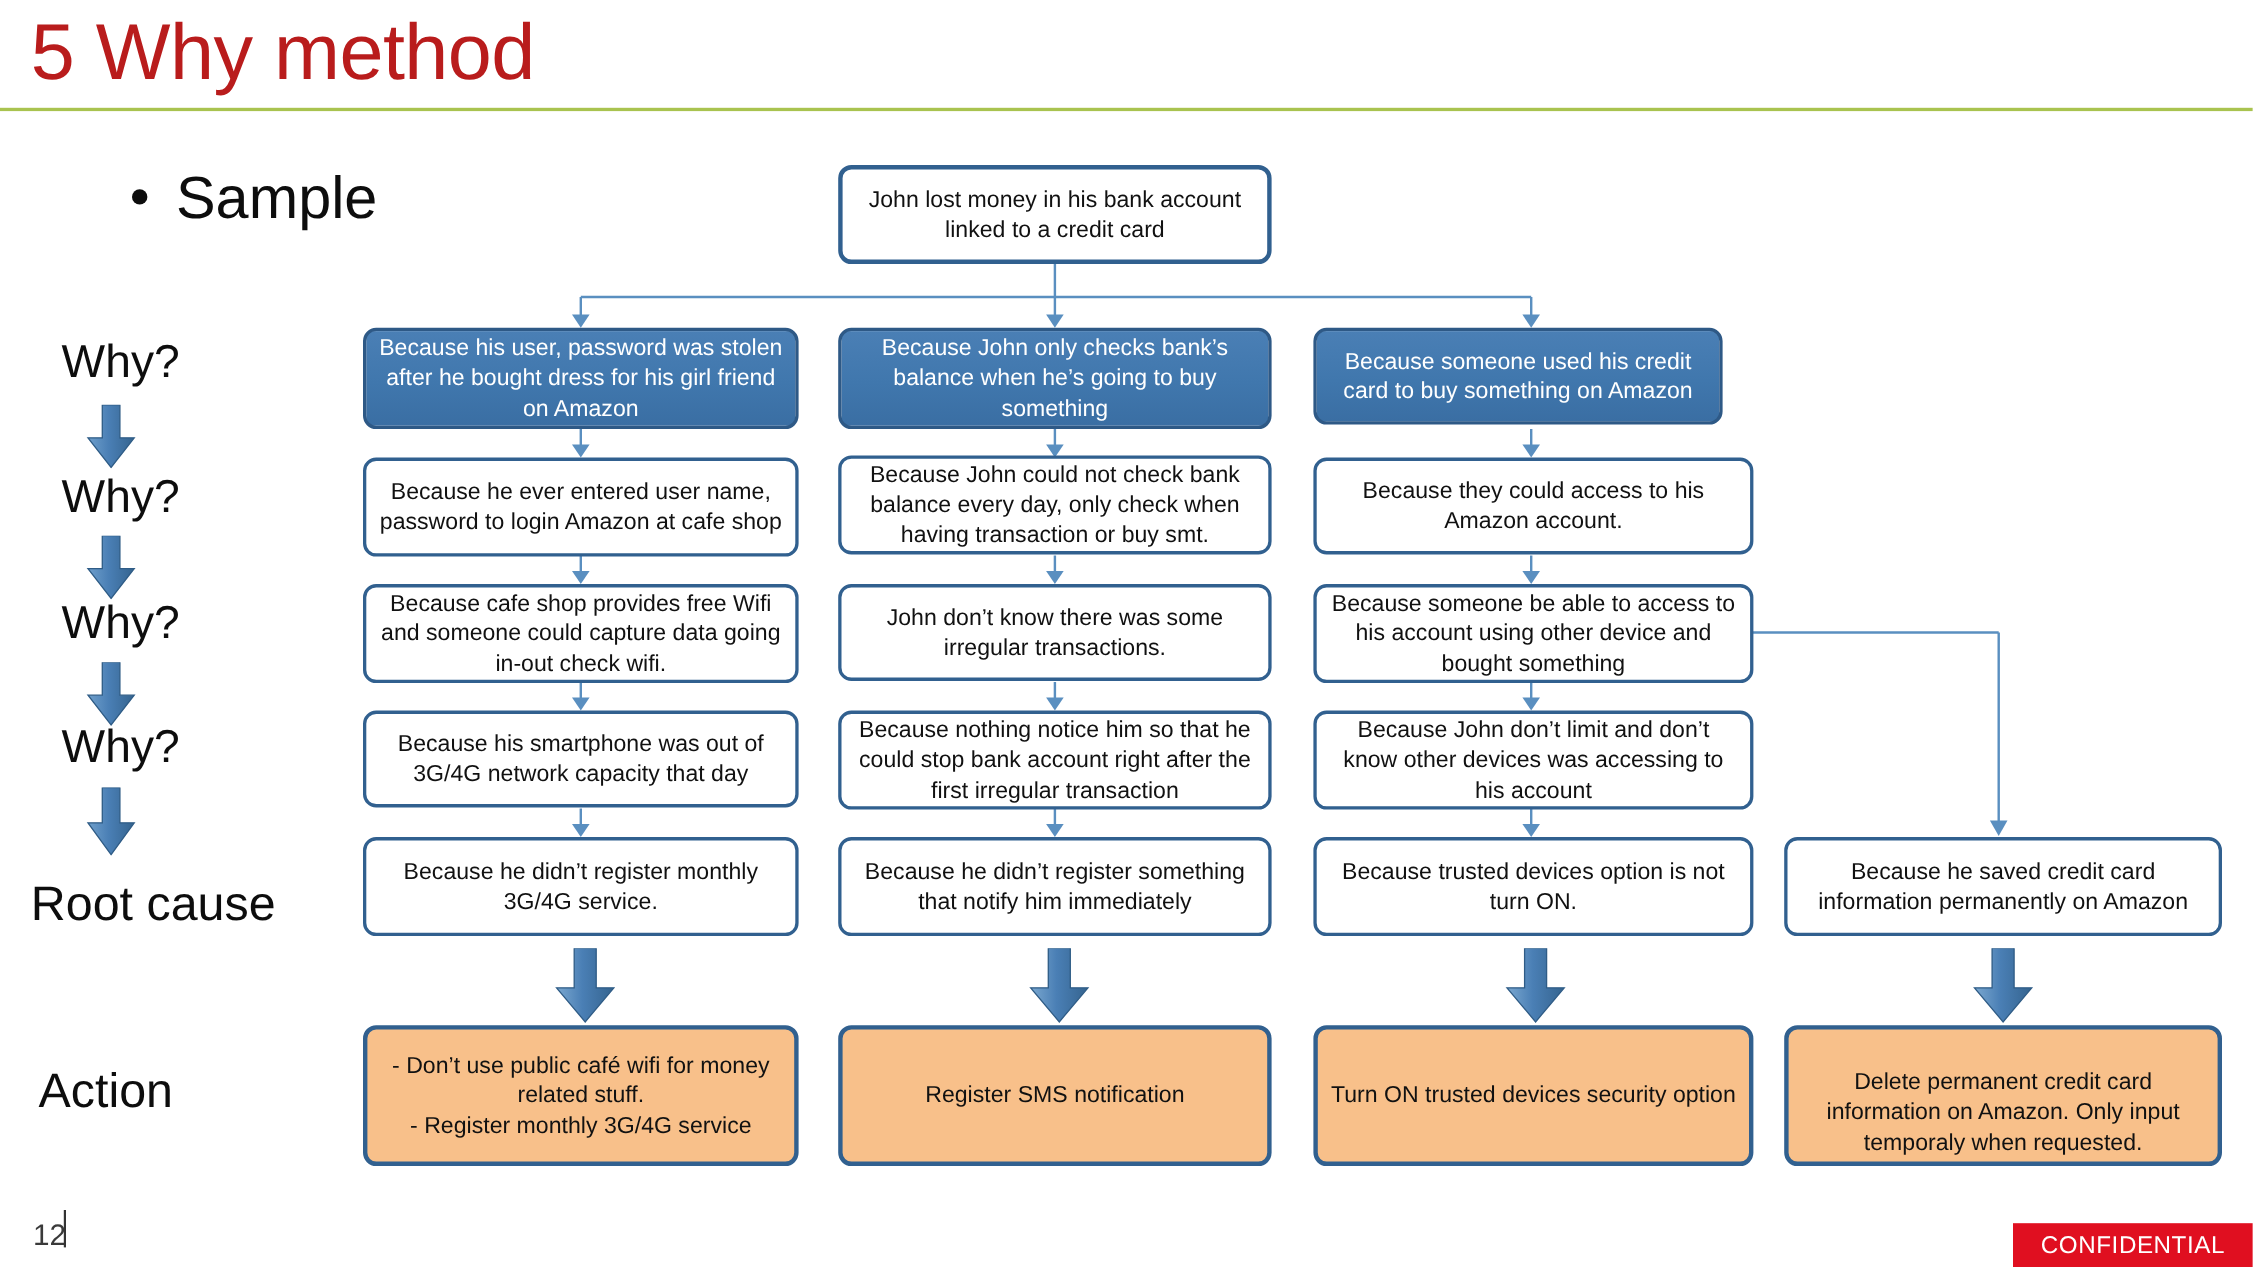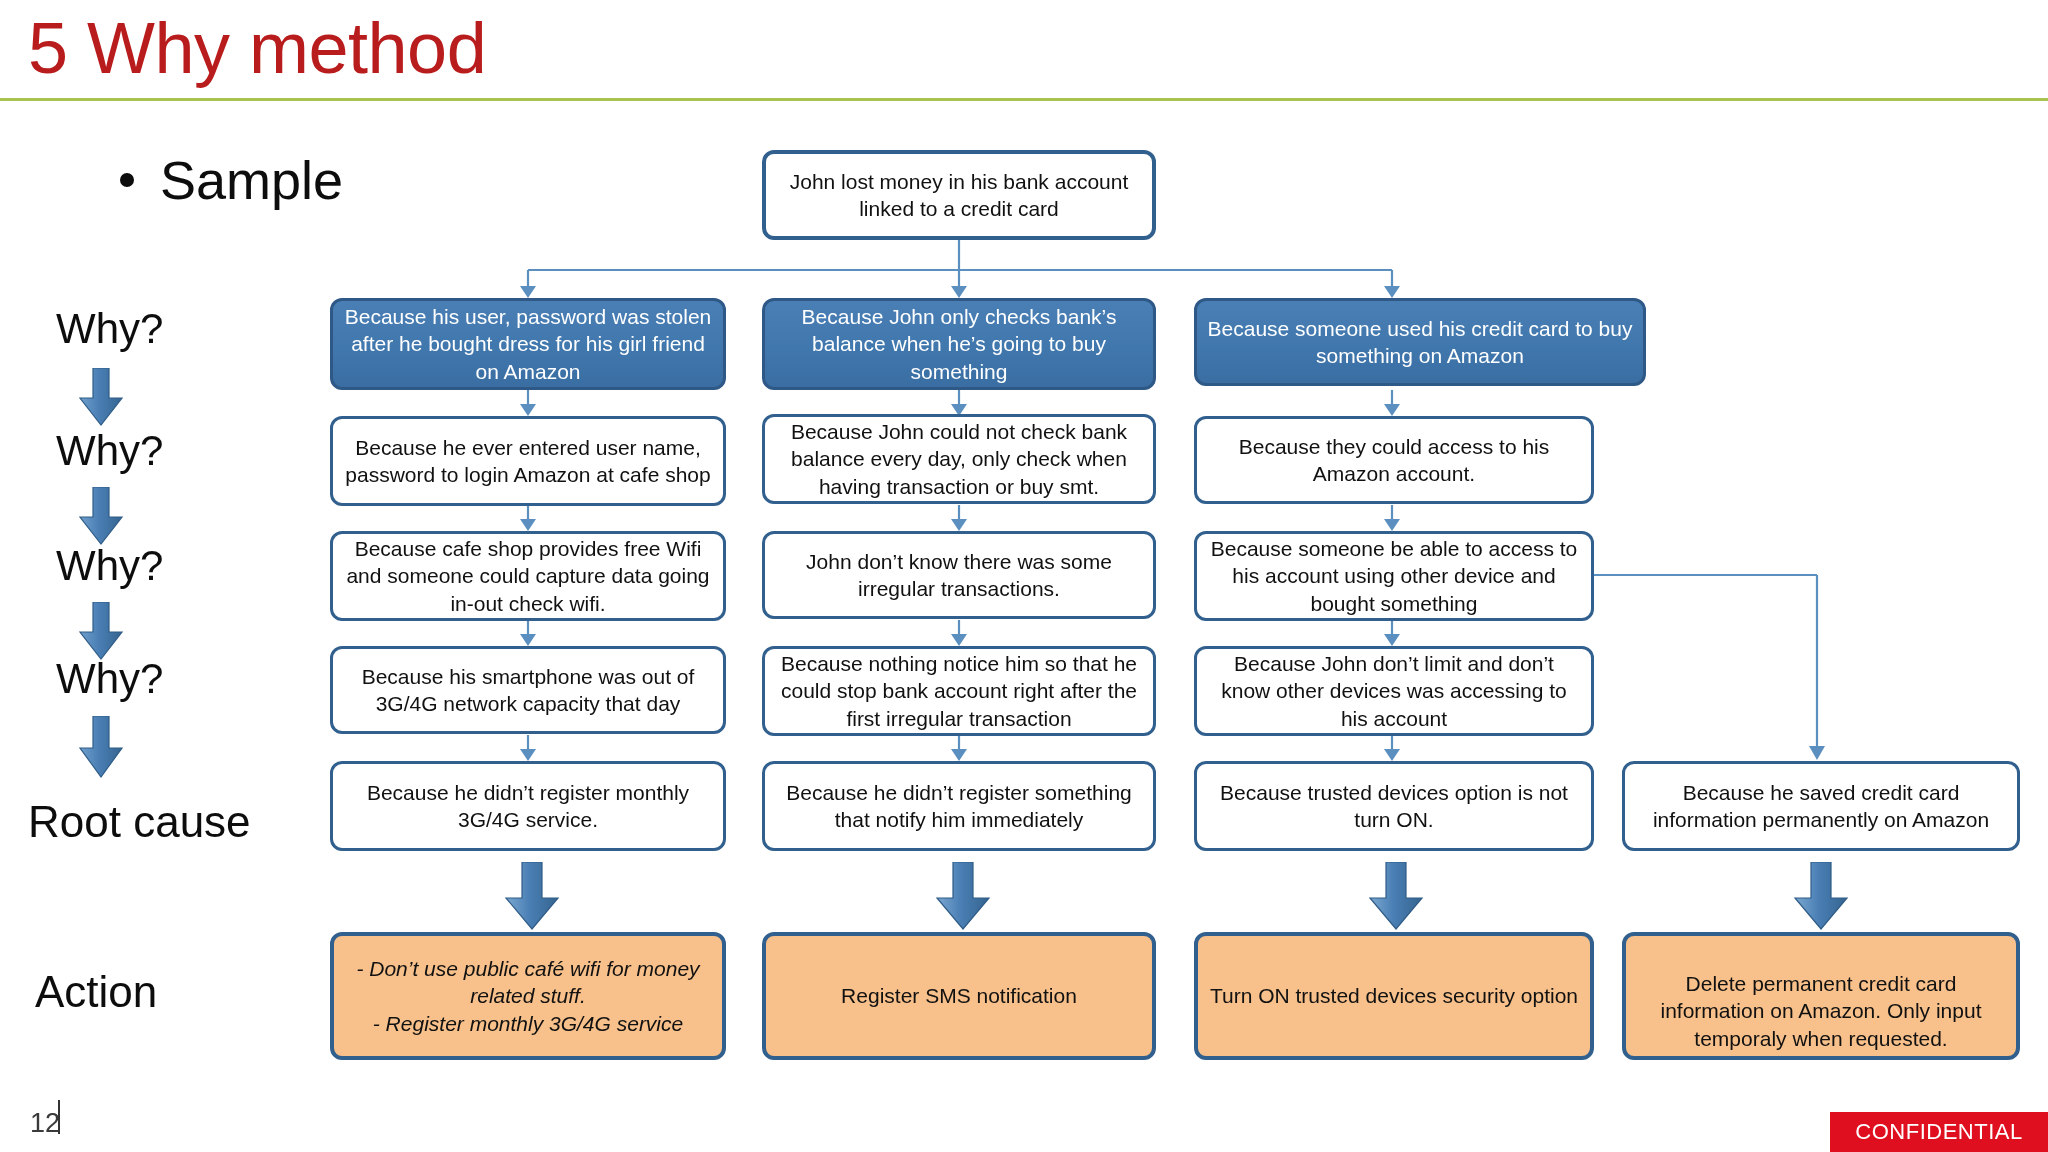--- a/index.html
+++ b/index.html
@@ -284,21 +284,21 @@
   <div class="node root" style="left:762px; top:150px; width:394px; height:90px;">
     <span class="node-text">John lost money in his bank account linked to a credit card</span>
   </div>
 
   <div class="node why1" style="left:330px; top:298px; width:396px; height:92px;">
     <span class="node-text">Because his user, password was stolen after he bought dress for his girl friend on Amazon</span>
   </div>
   <div class="node why1" style="left:762px; top:298px; width:394px; height:92px;">
     <span class="node-text">Because John only checks bank’s balance when he’s going to buy something</span>
   </div>
-  <div class="node why1" style="left:1194px; top:298px; width:452px; height:88px;">
+  <div class="node why1" style="left:1194px; top:298px; width:372px; height:88px;">
     <span class="node-text">Because someone used his credit card to buy something  on Amazon</span>
   </div>
 
   <div class="node plain" style="left:330px; top:416px; width:396px; height:90px;">
     <span class="node-text">Because he ever entered user name, password to login Amazon at cafe shop</span>
   </div>
   <div class="node plain" style="left:762px; top:414px; width:394px; height:90px;">
     <span class="node-text">Because John could not check bank balance every day, only check when having transaction or buy smt.</span>
   </div>
   <div class="node plain" style="left:1194px; top:416px; width:400px; height:88px;">
@@ -332,21 +332,21 @@
     <span class="node-text">Because he didn’t register something that notify him immediately</span>
   </div>
   <div class="node plain" style="left:1194px; top:761px; width:400px; height:90px;">
     <span class="node-text">Because trusted devices option is not turn ON.</span>
   </div>
   <div class="node plain" style="left:1622px; top:761px; width:398px; height:90px;">
     <span class="node-text">Because he saved credit card information permanently on Amazon</span>
   </div>
 
   <div class="node action" style="left:330px; top:932px; width:396px; height:128px;">
-    <span class="node-text prewrap" style="white-space:pre-line;font-style:italic;">- Don’t use public café wifi for money related stuff.
+    <span class="node-text prewrap" style="white-space:pre-line;">- Don’t use public café wifi for money related stuff.
 - Register monthly 3G/4G service</span>
   </div>
   <div class="node action" style="left:762px; top:932px; width:394px; height:128px;">
     <span class="node-text">Register SMS notification</span>
   </div>
   <div class="node action" style="left:1194px; top:932px; width:400px; height:128px;">
     <span class="node-text">Turn ON trusted devices security option</span>
   </div>
   <div class="node action" style="left:1622px; top:932px; width:398px; height:128px;align-items:flex-end;">
     <span class="node-text">Delete permanent credit card information on Amazon. Only input temporaly when requested.</span>

